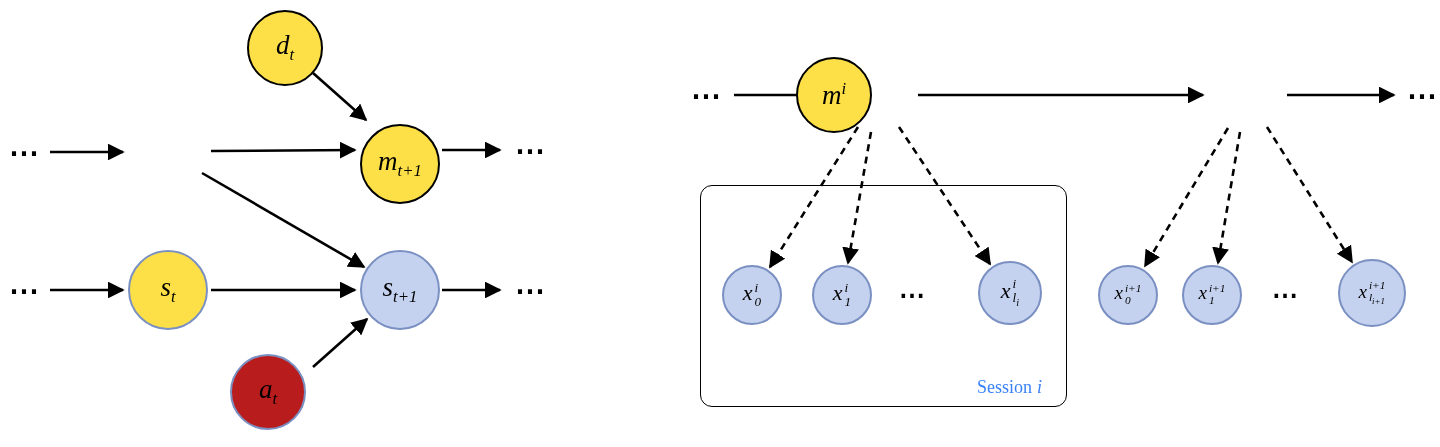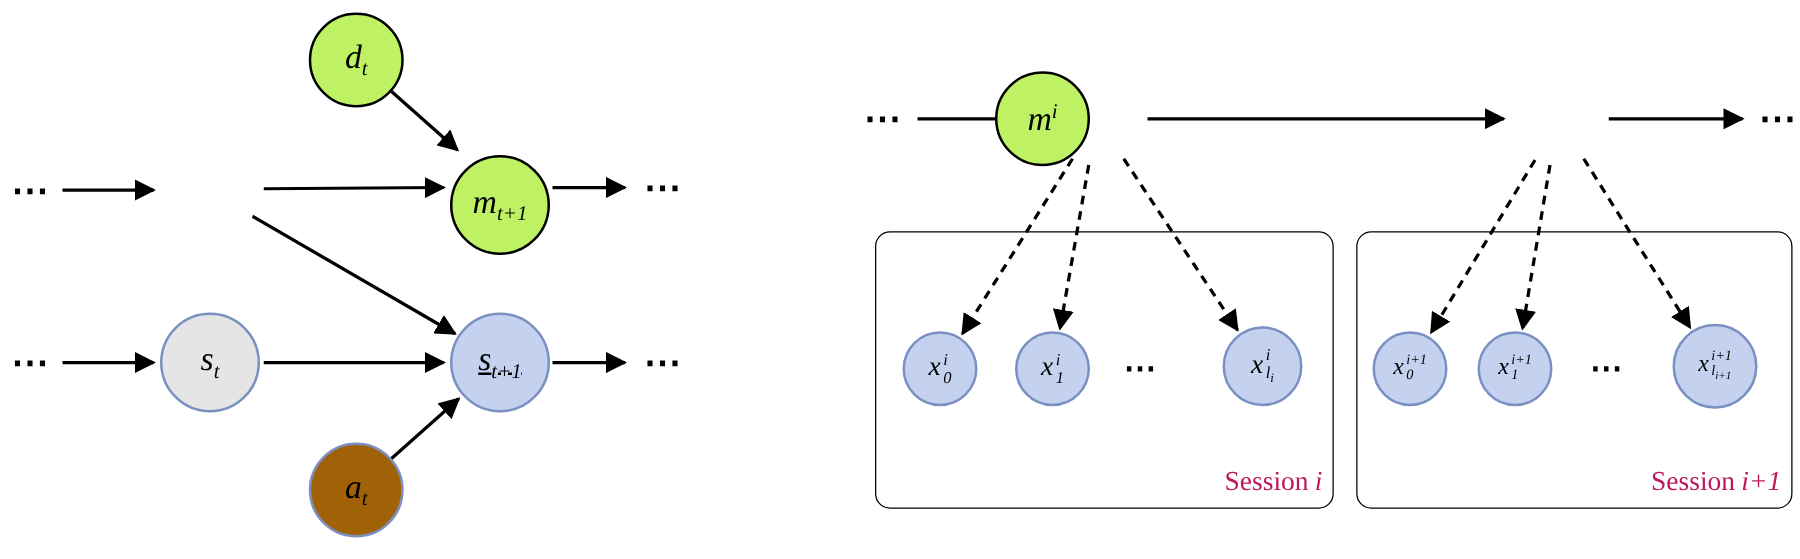--- a/index.html
+++ b/index.html
@@ -1,47 +1,42 @@
 <!DOCTYPE html>
 <html><head>
 <meta charset="utf-8">
 <style>
   html,body{margin:0;padding:0;background:#ffffff;}
   .canvas{position:relative;width:1440px;height:447px;background:#ffffff;overflow:hidden;}
   svg.edges{position:absolute;left:0;top:0;}
   .node{position:absolute;box-sizing:border-box;border:2.6px solid #000;border-radius:50%;
-        background:#bef264;display:flex;align-items:center;justify-content:center;}
+        background:#fde047;display:flex;align-items:center;justify-content:center;}
   .nlabel{font-family:"Liberation Serif","DejaVu Serif",serif;font-style:italic;
           font-size:27px;line-height:1;color:#000;white-space:nowrap;}
   .node-sm .nlabel{font-size:22px;}
   .nlabel sub{font-size:0.62em;}
   .nlabel sup{font-size:0.62em;}
   .nscripts{display:inline-flex;flex-direction:column;align-items:flex-start;
             font-size:0.6em;line-height:1.05;vertical-align:middle;margin-left:2px;}
   .nsubst sub{font-size:0.78em;}
   .dots{position:absolute;font-family:"DejaVu Serif",serif;font-size:30px;font-weight:bold;
         color:#000;text-align:center;line-height:1;}
   .session-box{position:absolute;border:1.7px solid #000;border-radius:12px;background:transparent;}
-  .session-label{position:absolute;right:8px;bottom:8px;
-                 font-family:"Liberation Serif","DejaVu Serif",serif;font-size:22px;color:#be185d;}
+  .session-label{position:absolute;right:24px;bottom:8px;
+                 font-family:"Liberation Serif","DejaVu Serif",serif;font-size:18px;color:#3b82f6;}
   .session-label i{margin-left:5px;}
 </style>
 </head>
 <body>
 
 <div class="canvas">
 
   <div class="session-box" style="left:700px;top:185px;width:365px;height:220px">
     <div class="session-label">
       <span>Session</span><i>i</i>
-    </div>
-  </div>
-  <div class="session-box" style="left:1085px;top:185px;width:347px;height:220px">
-    <div class="session-label">
-      <span>Session</span><i>i+1</i>
     </div>
   </div>
 
   <svg class="edges" width="1440" height="447" viewBox="0 0 1440 447">
     <defs>
       <marker id="ah" viewBox="0 0 10 10" refX="9" refY="5" markerWidth="6.5" markerHeight="6.5" orient="auto-start-reverse">
         <path d="M0 0 L10 5 L0 10 Z" fill="#000"></path>
       </marker>
     </defs>
     <g stroke="#000" stroke-width="2.6" fill="none">
@@ -77,29 +72,29 @@
 
   <div class="node" style="left:247px;top:10px;width:76px;height:76px">
     <span class="nlabel"><span>d</span><sub>t</sub></span>
   </div>
 
 
   <div class="node" style="left:360px;top:124px;width:80px;height:80px">
     <span class="nlabel"><span>m</span><sub>t+1</sub></span>
   </div>
 
-  <div class="node" style="left: 128px; top: 250px; width: 80px; height: 80px; background-color: #e5e5e5; border-color: rgb(123, 144, 194);">
+  <div class="node" style="left: 128px; top: 250px; width: 80px; height: 80px; background-color: #fde047; border-color: rgb(123, 144, 194);">
     <span class="nlabel"><span>s</span><sub>t</sub></span>
   </div>
 
-  <div class="node" style="left: 360px; top: 250px; width: 80px; height: 80px; background-color: rgb(196, 210, 239); border-color: rgb(123, 144, 194); text-decoration: underline;">
+  <div class="node" style="left: 360px; top: 250px; width: 80px; height: 80px; background-color: rgb(196, 210, 239); border-color: rgb(123, 144, 194);">
     <span class="nlabel"><span>s</span><sub>t+1</sub></span>
   </div>
 
-  <div class="node" style="left: 247px; top: 354px; width: 76px; height: 76px; background-color: #a16207; border-color: rgb(123, 144, 194);">
+  <div class="node" style="left: 230px; top: 354px; width: 76px; height: 76px; background-color: #b91c1c; border-color: rgb(123, 144, 194);">
     <span class="nlabel"><span>a</span><sub>t</sub></span>
   </div>
 
   <div class="dots" style="left:682px;top:81px;width:48px">⋯</div>
   <div class="dots" style="left:1398px;top:81px;width:48px">⋯</div>
 
   <div class="node" style="left:796px;top:57px;width:76px;height:76px">
     <span class="nlabel"><span>m</span><sup>i</sup></span>
   </div>
 

